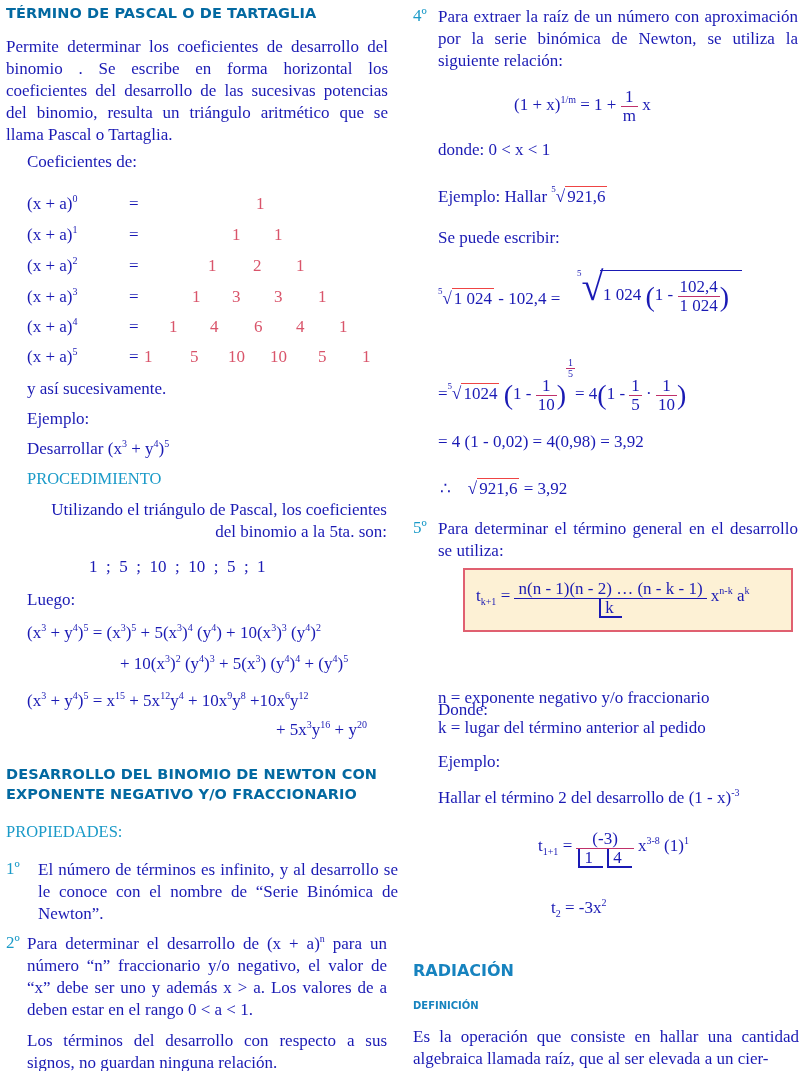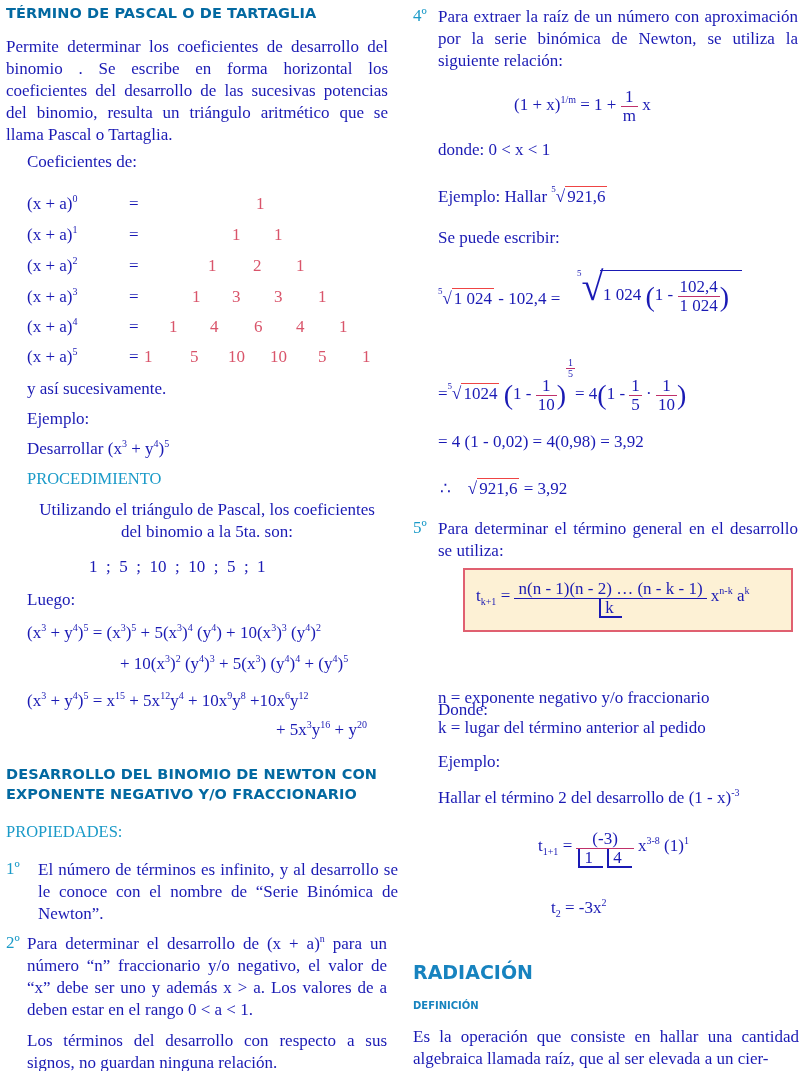--- a/index.html
+++ b/index.html
@@ -1,21 +1,21 @@
 <!DOCTYPE html>
 <html><head>
 <meta charset="utf-8">
 <style>
   html, body { margin: 0; padding: 0; background: #ffffff; }
   body { width: 800px; height: 1071px; position: relative; overflow: hidden;
          font-family: "DejaVu Serif", "Liberation Serif", serif; color: #1a1ab4; }
   .abs { position: absolute; white-space: nowrap; }
   .serif { font-family: "Liberation Serif", "DejaVu Serif", serif; font-size: 17px; color: #1a1ab4; }
   .h1 { font-family: "DejaVu Sans", "Liberation Sans", sans-serif; font-weight: bold; color: #0369a1; font-size: 14.5px; letter-spacing: 0.1px; }
-  .h1big { font-family: "DejaVu Sans", "Liberation Sans", sans-serif; font-weight: bold; color: #1783bf; font-size: 19px; }
+  .h1big { font-family: "DejaVu Sans", "Liberation Sans", sans-serif; font-weight: bold; color: #1783bf; font-size: 16px; }
   .h2 { font-family: "DejaVu Sans", "Liberation Sans", sans-serif; font-weight: bold; color: #1783bf; font-size: 10px; }
   .sub { font-family: "Liberation Serif", "DejaVu Serif", serif; color: #1a9ac8; font-size: 16.5px; }
   .para { font-family: "Liberation Serif", "DejaVu Serif", serif; font-size: 17px; color: #1a1ab4; line-height: 22px; text-align: justify; white-space: normal; }
   .red { color: #d9546a; }
   .num { color: #1a9ac8; }
   sup { font-size: 10px; vertical-align: 7px; line-height: 0; }
   sub { font-size: 10px; vertical-align: -4px; line-height: 0; }
   .frac { display: inline-block; vertical-align: middle; text-align: center; }
   .frac .n { display: block; padding: 0 2px; border-bottom: 1px solid #c0306a; line-height: 18px; }
   .frac .d { display: block; line-height: 18px; padding: 0 2px; }
@@ -72,21 +72,21 @@
   <div class="abs serif red" style="left:270px; top:347px;">10</div>
   <div class="abs serif red" style="left:318px; top:347px;">5</div>
   <div class="abs serif red" style="left:362px; top:347px;">1</div>
 </div>
 
 <div class="abs serif" style="left:27px; top:379px;">y así sucesivamente.</div>
 <div class="abs serif" style="left:27px; top:409px;">Ejemplo:</div>
 <div class="abs serif" style="left:27px; top:439px;"><span>Desarrollar</span> (x<sup>3</sup> + y<sup>4</sup>)<sup>5</sup></div>
 
 <div class="abs sub" style="left:27px; top:469px;">PROCEDIMIENTO</div>
-<div class="abs para" style="left:27px; top:499px; width:360px; text-align:center;">Utilizando el triángulo de Pascal, los coeficientes del binomio a la 5ta. son:</div>
+<div class="abs para" style="left:27px; top:499px; width:360px; text-align:right;">Utilizando el triángulo de Pascal, los coeficientes del binomio a la 5ta. son:</div>
 <div class="abs serif" style="left:89px; top:557px; white-space:pre;">1  ;  5  ;  10  ;  10  ;  5  ;  1</div>
 
 <div class="abs serif" style="left:27px; top:590px;">Luego:</div>
 <div class="abs serif" style="left:27px; top:623px;">(x<sup>3</sup> + y<sup>4</sup>)<sup>5</sup> = (x<sup>3</sup>)<sup>5</sup> + 5(x<sup>3</sup>)<sup>4</sup> (y<sup>4</sup>) + 10(x<sup>3</sup>)<sup>3</sup> (y<sup>4</sup>)<sup>2</sup></div>
 <div class="abs serif" style="left:120px; top:654px;">+ 10(x<sup>3</sup>)<sup>2</sup> (y<sup>4</sup>)<sup>3</sup> + 5(x<sup>3</sup>) (y<sup>4</sup>)<sup>4</sup> + (y<sup>4</sup>)<sup>5</sup></div>
 <div class="abs serif" style="left:27px; top:691px;">(x<sup>3</sup> + y<sup>4</sup>)<sup>5</sup> = x<sup>15</sup> + 5x<sup>12</sup>y<sup>4</sup> + 10x<sup>9</sup>y<sup>8</sup> +10x<sup>6</sup>y<sup>12</sup></div>
 <div class="abs serif" style="left:276px; top:720px;">+ 5x<sup>3</sup>y<sup>16</sup> + y<sup>20</sup></div>
 
 <div class="abs h1" style="left:6px; top:766px;">DESARROLLO DEL BINOMIO DE NEWTON CON</div>
 <div class="abs h1" style="left:6px; top:786px;">EXPONENTE NEGATIVO Y/O FRACCIONARIO</div>

